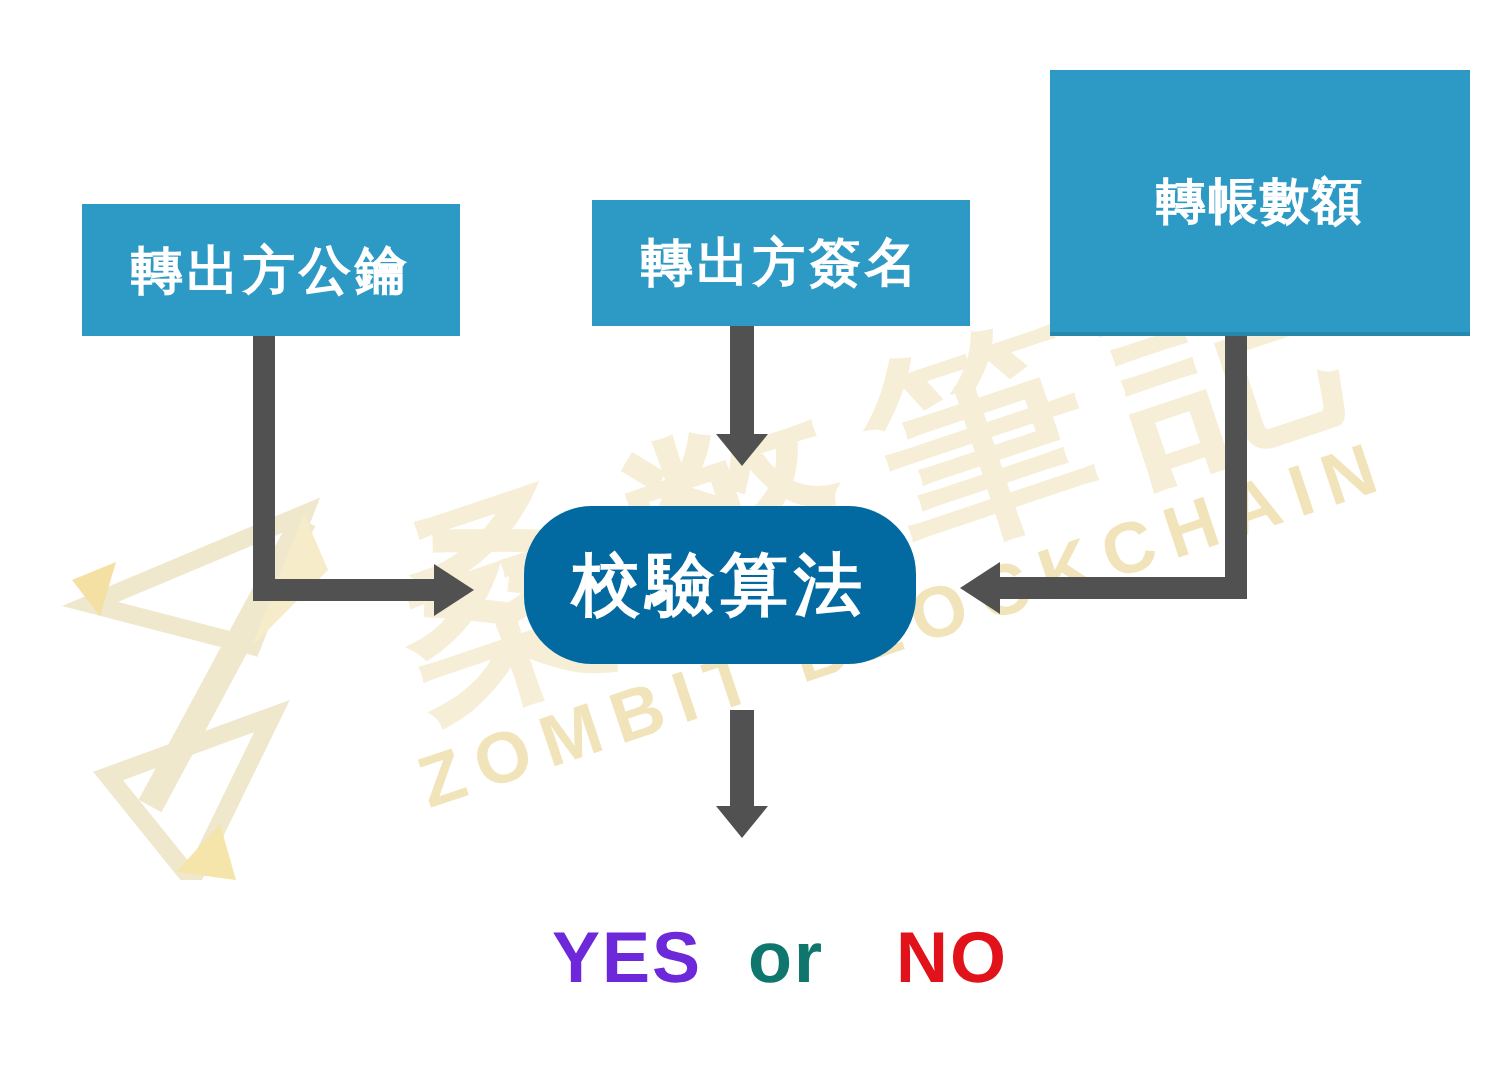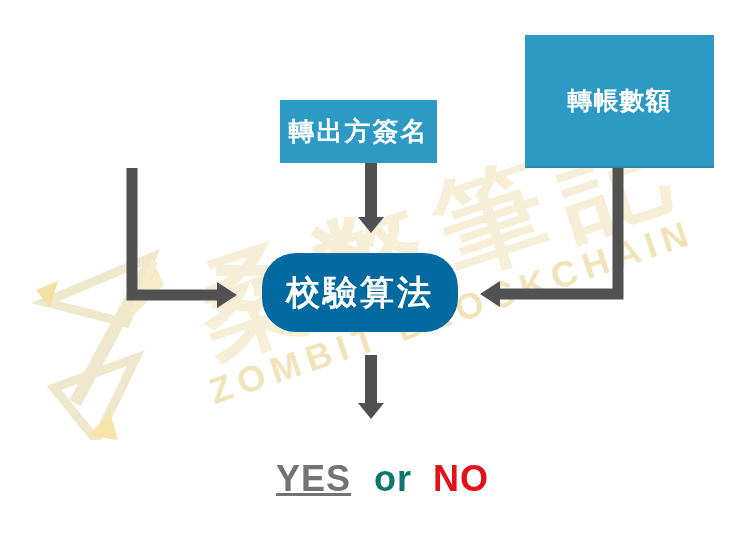--- a/index.html
+++ b/index.html
@@ -22,40 +22,40 @@
   .wm-logo{left:30px;top:240px;width:165px;height:200px;}
   
   .arrows{position:absolute;left:0;top:0;z-index:1;pointer-events:none;}
   
   .box{
     position:absolute;z-index:2;background:#2d9ac6;color:#ffffff;
     display:flex;align-items:center;justify-content:center;
     font-weight:700;font-size:26px;letter-spacing:2px;white-space:nowrap;
   }
   .box-pubkey{left:41px;top:102px;width:189px;height:66px;}
-  .box-signature{left:280px;top:100px;width:157px;height:63px;}
-  .right-group{position:absolute;z-index:2;left:525px;top:35px;width:189px;height:133px;
+  .box-signature{left:296px;top:100px;width:189px;height:63px;}
+  .right-group{position:absolute;z-index:2;left:525px;top:35px;width:210px;height:133px;
     display:flex;flex-direction:column;}
   .right-group .cell{
     flex:1;background:#2d9ac6;color:#ffffff;display:flex;align-items:center;justify-content:center;
     font-weight:700;font-size:25px;letter-spacing:1px;white-space:nowrap;
   }
   .right-group .cell:first-child{border-bottom:2px solid #2588ad;}
   .box-process{
     left:262px;top:253px;width:196px;height:79px;border-radius:34px;
     background:#0369a1;font-size:34px;letter-spacing:3px;
   }
   
   .result{
     position:absolute;z-index:2;left:276px;top:458px;display:flex;align-items:baseline;
     font-size:36px;font-weight:700;letter-spacing:1px;
   }
-  .result .yes{color:#737373;text-decoration:underline;}
+  .result .yes{color:#6d28d9;}
   .result .or{color:#0f766e;margin-left:23px;}
-  .result .no{color:#e11219;margin-left:21px;}
+  .result .no{color:#e11219;margin-left:36px;}
 </style>
 </head>
 <body>
 
 <div class="canvas">
 
   <svg class="wm wm-logo" viewBox="0 0 165 200" xmlns="http://www.w3.org/2000/svg">
     <path d="M15,62 L122,17 L96,83 Z" fill="none" stroke="#f0e8cd" stroke-width="9"></path>
     <path d="M122,20 L45,163" fill="none" stroke="#f0e8cd" stroke-width="13"></path>
     <path d="M24,148 L106,118 L66,200 Z" fill="none" stroke="#f0e8cd" stroke-width="9"></path>
@@ -78,20 +78,23 @@
     <g stroke="#515151" fill="#515151">
       <path d="M618,168 L618,294 L499,294" fill="none" stroke-width="11" stroke-linejoin="miter"></path>
       <path d="M500,281 L480,294 L500,307 Z" stroke="none"></path>
     </g>
     <g stroke="#515151" fill="#515151">
       <path d="M371,355 L371,404" fill="none" stroke-width="12"></path>
       <path d="M358,403 L384,403 L371,419 Z" stroke="none"></path>
     </g>
   </svg>
 
+  <div class="box box-pubkey">
+    <span>轉出方公鑰</span>
+  </div>
 
   <div class="box box-signature">
     <span>轉出方簽名</span>
   </div>
 
   <div class="right-group">
     <div class="cell">
       <span>轉帳數額</span>
     </div>
   </div>

